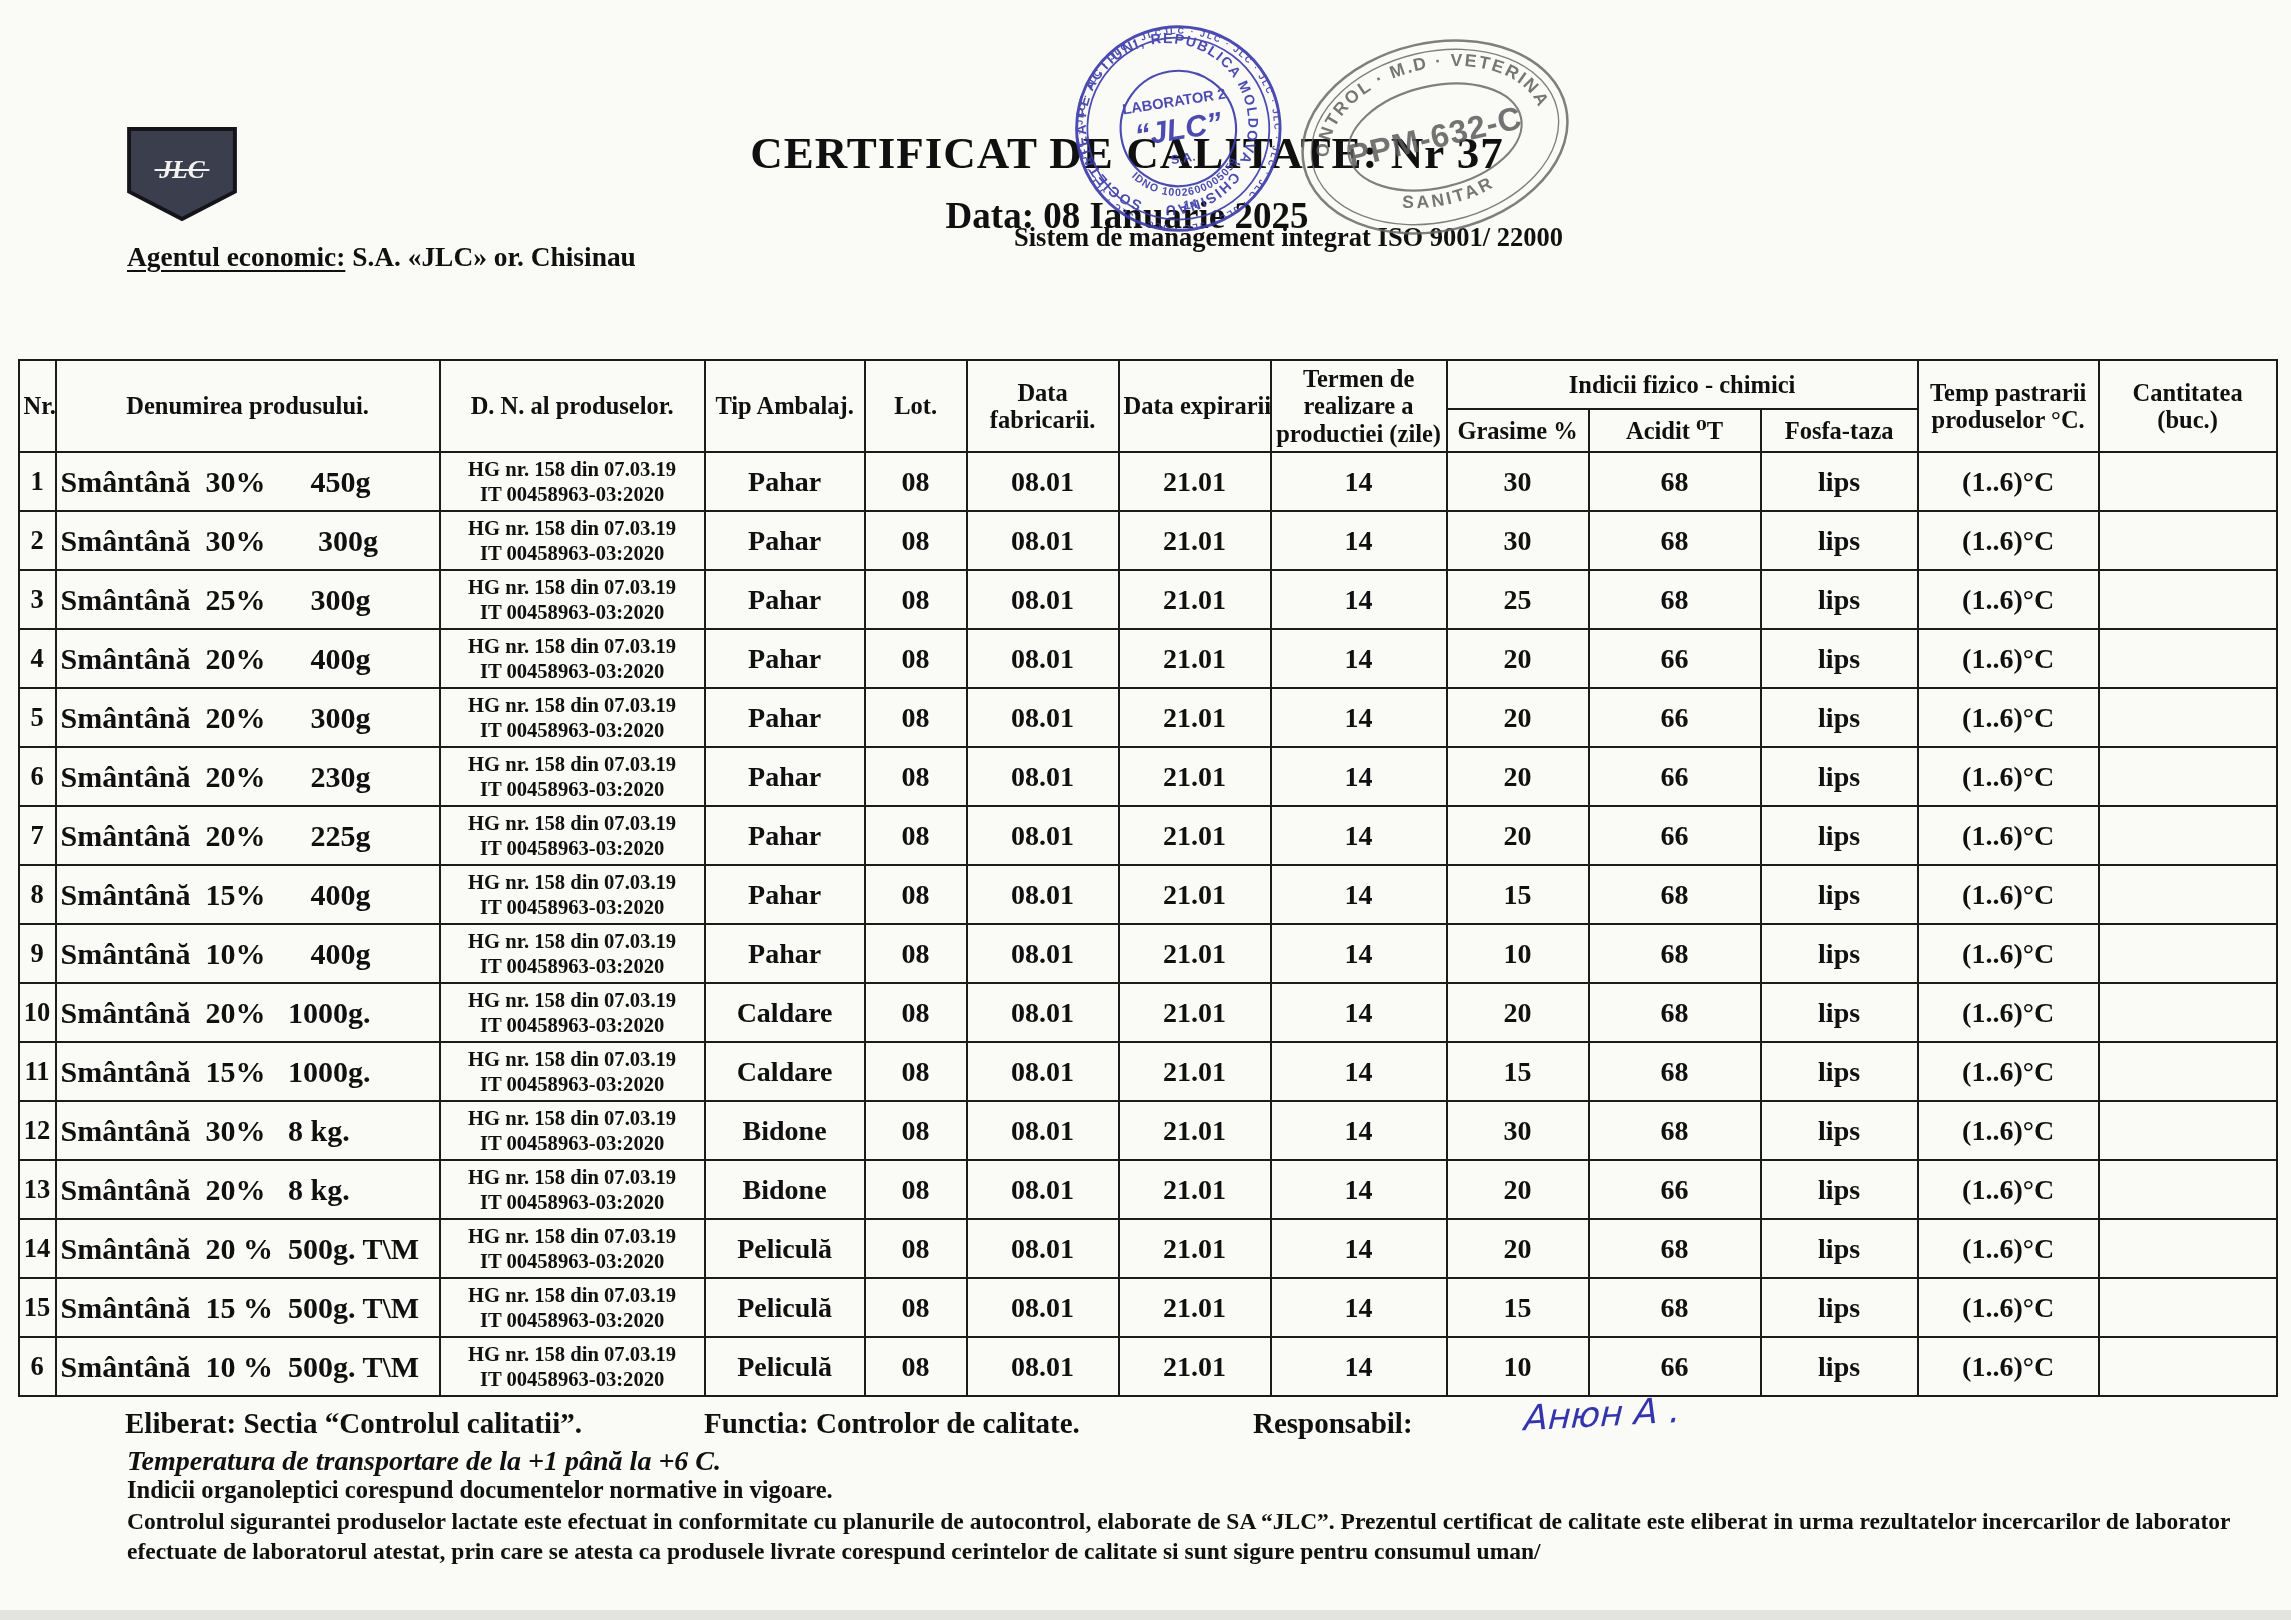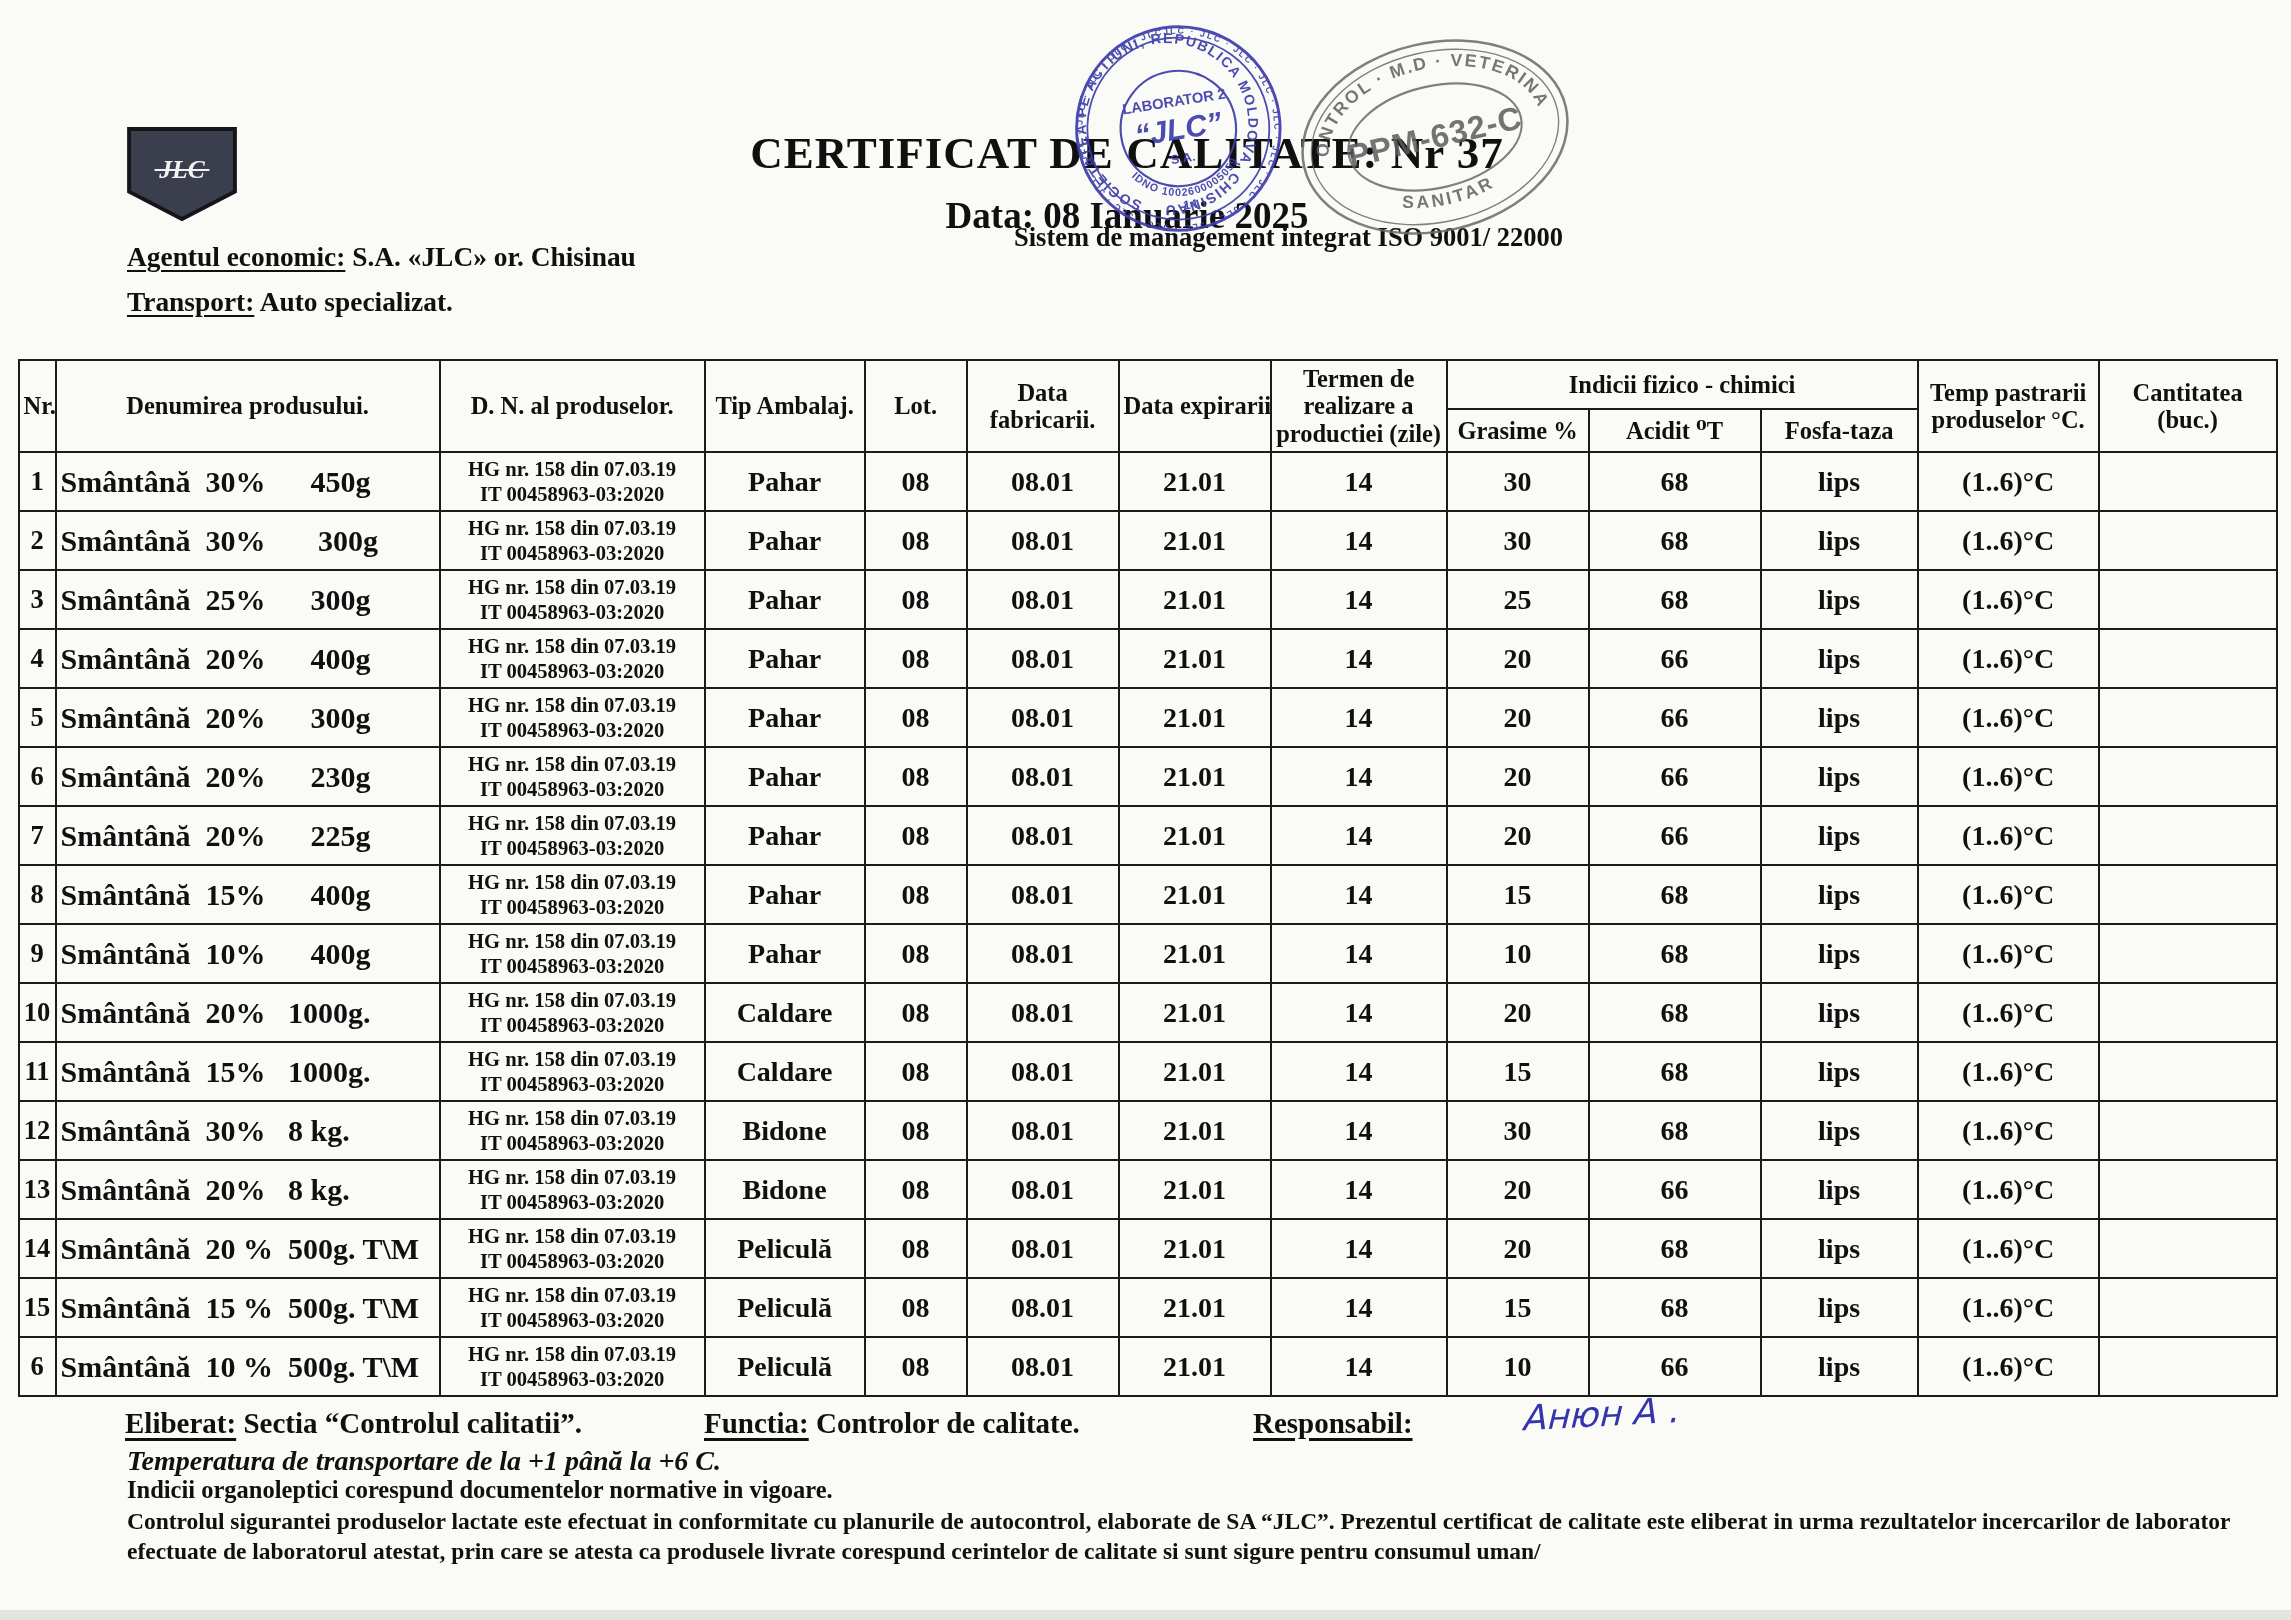--- a/index.html
+++ b/index.html
@@ -46,21 +46,21 @@
   table.cert tbody tr{height:59px;}
   td.td-nr{font-size:26.5px;font-weight:bold;text-align:center;}
   td.td-name{font-size:30px;font-weight:bold;text-align:left;padding-left:15.7px;white-space:pre;}
   td.td-dn{font-size:20.6px;font-weight:bold;text-align:center;line-height:1.18;}
   td.td-c{font-size:28px;font-weight:bold;text-align:center;}
   
   .foot-row{position:absolute;top:1407px;left:0;width:2292px;font-size:29px;font-weight:bold;}
   .foot-eliberat{position:absolute;left:125px;white-space:nowrap;}
   .foot-functia{position:absolute;left:704px;white-space:nowrap;}
   .foot-resp{position:absolute;left:1253px;white-space:nowrap;}
-  .u{text-decoration:underline;text-underline-offset:4.9px;text-decoration-thickness:2.9px;margin-top:22px;}
+  .u{text-underline-offset:4.9px;text-decoration-thickness:2.9px;margin-top:22px;}
   .signature{
     position:absolute;left:1524px;top:1394px;
     font-family:"DejaVu Sans",sans-serif;font-style:italic;font-size:35px;
     color:#3434ad;transform:rotate(-3deg) skewX(-6deg);white-space:nowrap;
   }
   .foot-line1{position:absolute;left:127px;top:1445px;font-size:28px;font-weight:bold;white-space:nowrap;font-style:italic;}
   .foot-line2{position:absolute;left:127px;top:1476px;font-size:24.5px;font-weight:bold;white-space:nowrap;}
   .foot-line3{position:absolute;left:127px;top:1506px;width:2156px;font-size:23.5px;font-weight:bold;line-height:1.28;}
   .bottom-edge{position:absolute;left:0;bottom:0;width:2292px;height:9.8px;background:#e3e3df;}
 </style>
@@ -70,21 +70,20 @@
 <div class="logo-wrap">
   <svg width="114" height="98" viewBox="0 0 116 100">
     <path d="M4,4 h108 v64 l-54,28 l-54,-28 z" fill="#3a3e4d" stroke="#14141a" stroke-width="4"></path>
     <text x="58" y="54" text-anchor="middle" font-size="26" font-style="italic" font-weight="bold" fill="#f2f2f2">JLC</text>
     <line x1="30" y1="46" x2="86" y2="46" stroke="#f2f2f2" stroke-width="2"></line>
   </svg>
 </div>
 
 <div class="info-block">
   <div class="info-line"><span class="info-label">Agentul economic:</span><span> S.A. «JLC» or. Chisinau</span></div>
-  <div class="info-line"><span class="info-label">Transport:</span><span> Auto specializat.</span></div>
 </div>
 
 <div class="title">CERTIFICAT DE CALITATE: Nr 37</div>
 <div class="date-line">Data: 08 Ianuarie 2025</div>
 <div class="iso-line">Sistem de management integrat ISO 9001/ 22000</div>
 
 <div class="stamp-round">
   <svg width="229" height="223" viewBox="0 0 234 228">
     <defs>
       <path id="rs-outer" d="M117,16 a98,98 0 1,1 -0.2,0"></path>

